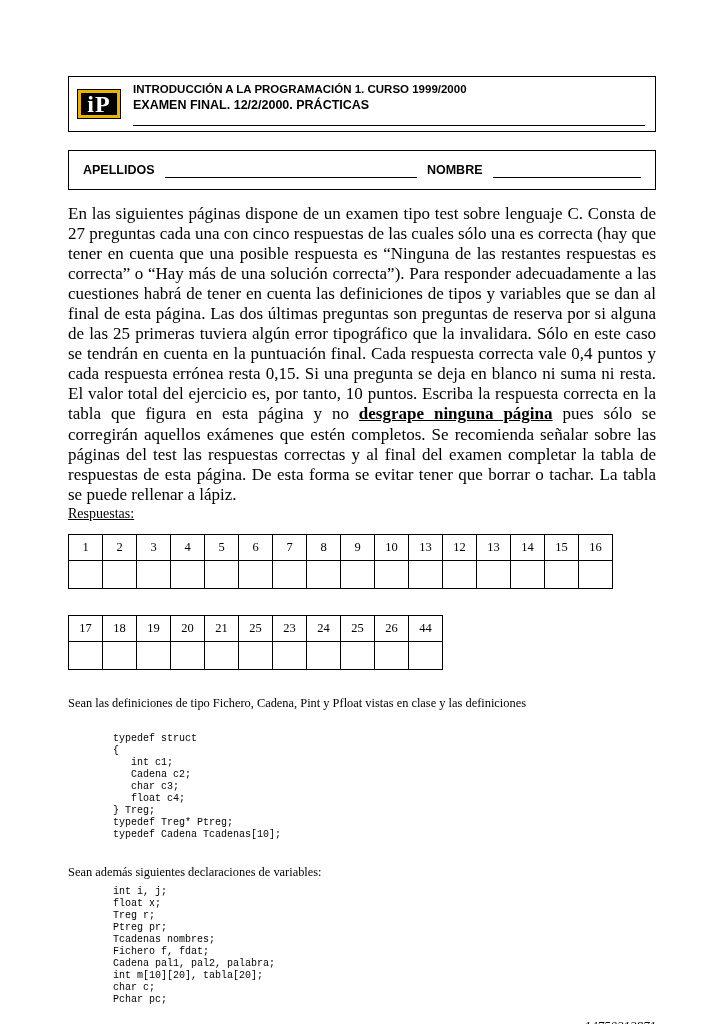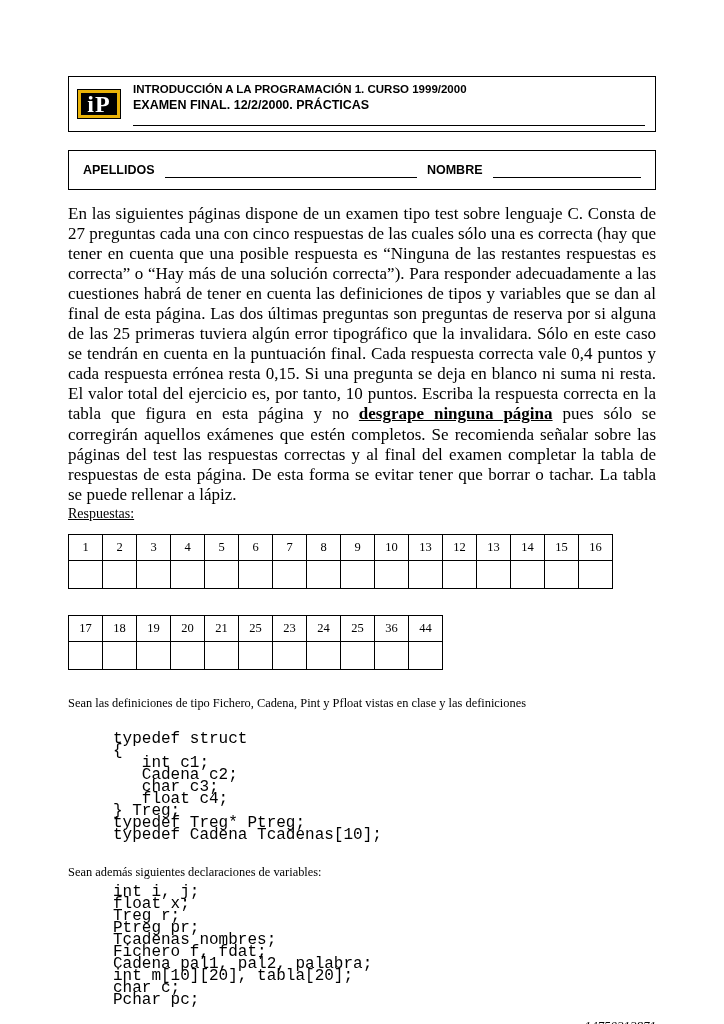--- a/index.html
+++ b/index.html
@@ -51,21 +51,21 @@
   table.answers { border-collapse:collapse; margin-bottom:26px; }
   table.answers td {
     border:1px solid #000; width:34px; min-width:34px; height:26px;
     text-align:center; vertical-align:middle; font-size:12.5px;
   }
   table.answers tr.blank td { height:28px; }
   .intro { font-size:12.4px; margin-bottom:22px; }
   .intro.tight { margin-bottom:6px;margin-top:24px; }
   pre.code {
     font-family:"Liberation Mono","DejaVu Sans Mono", monospace;
-    font-size:16px; line-height:12px; white-space:pre;
+    font-size:10px; line-height:12px; white-space:pre;
     margin:0 0 6px 45px;
   }
   .footer-number { text-align:right; font-size:13px; margin-top:12px;font-style:italic; }
 </style>
 </head>
 <body>
 
 <div class="page">
 
   <div class="header-box">
@@ -135,21 +135,21 @@
         <tr>
       <td>17</td>
       <td>18</td>
       <td>19</td>
       <td>20</td>
       <td>21</td>
       <td>25</td>
       <td>23</td>
       <td>24</td>
       <td>25</td>
-      <td>36</td>
+      <td>26</td>
       <td>44</td>
     </tr>
     <tr class="blank">
       <td></td>
       <td></td>
       <td></td>
       <td></td>
       <td></td>
       <td></td>
       <td></td>

